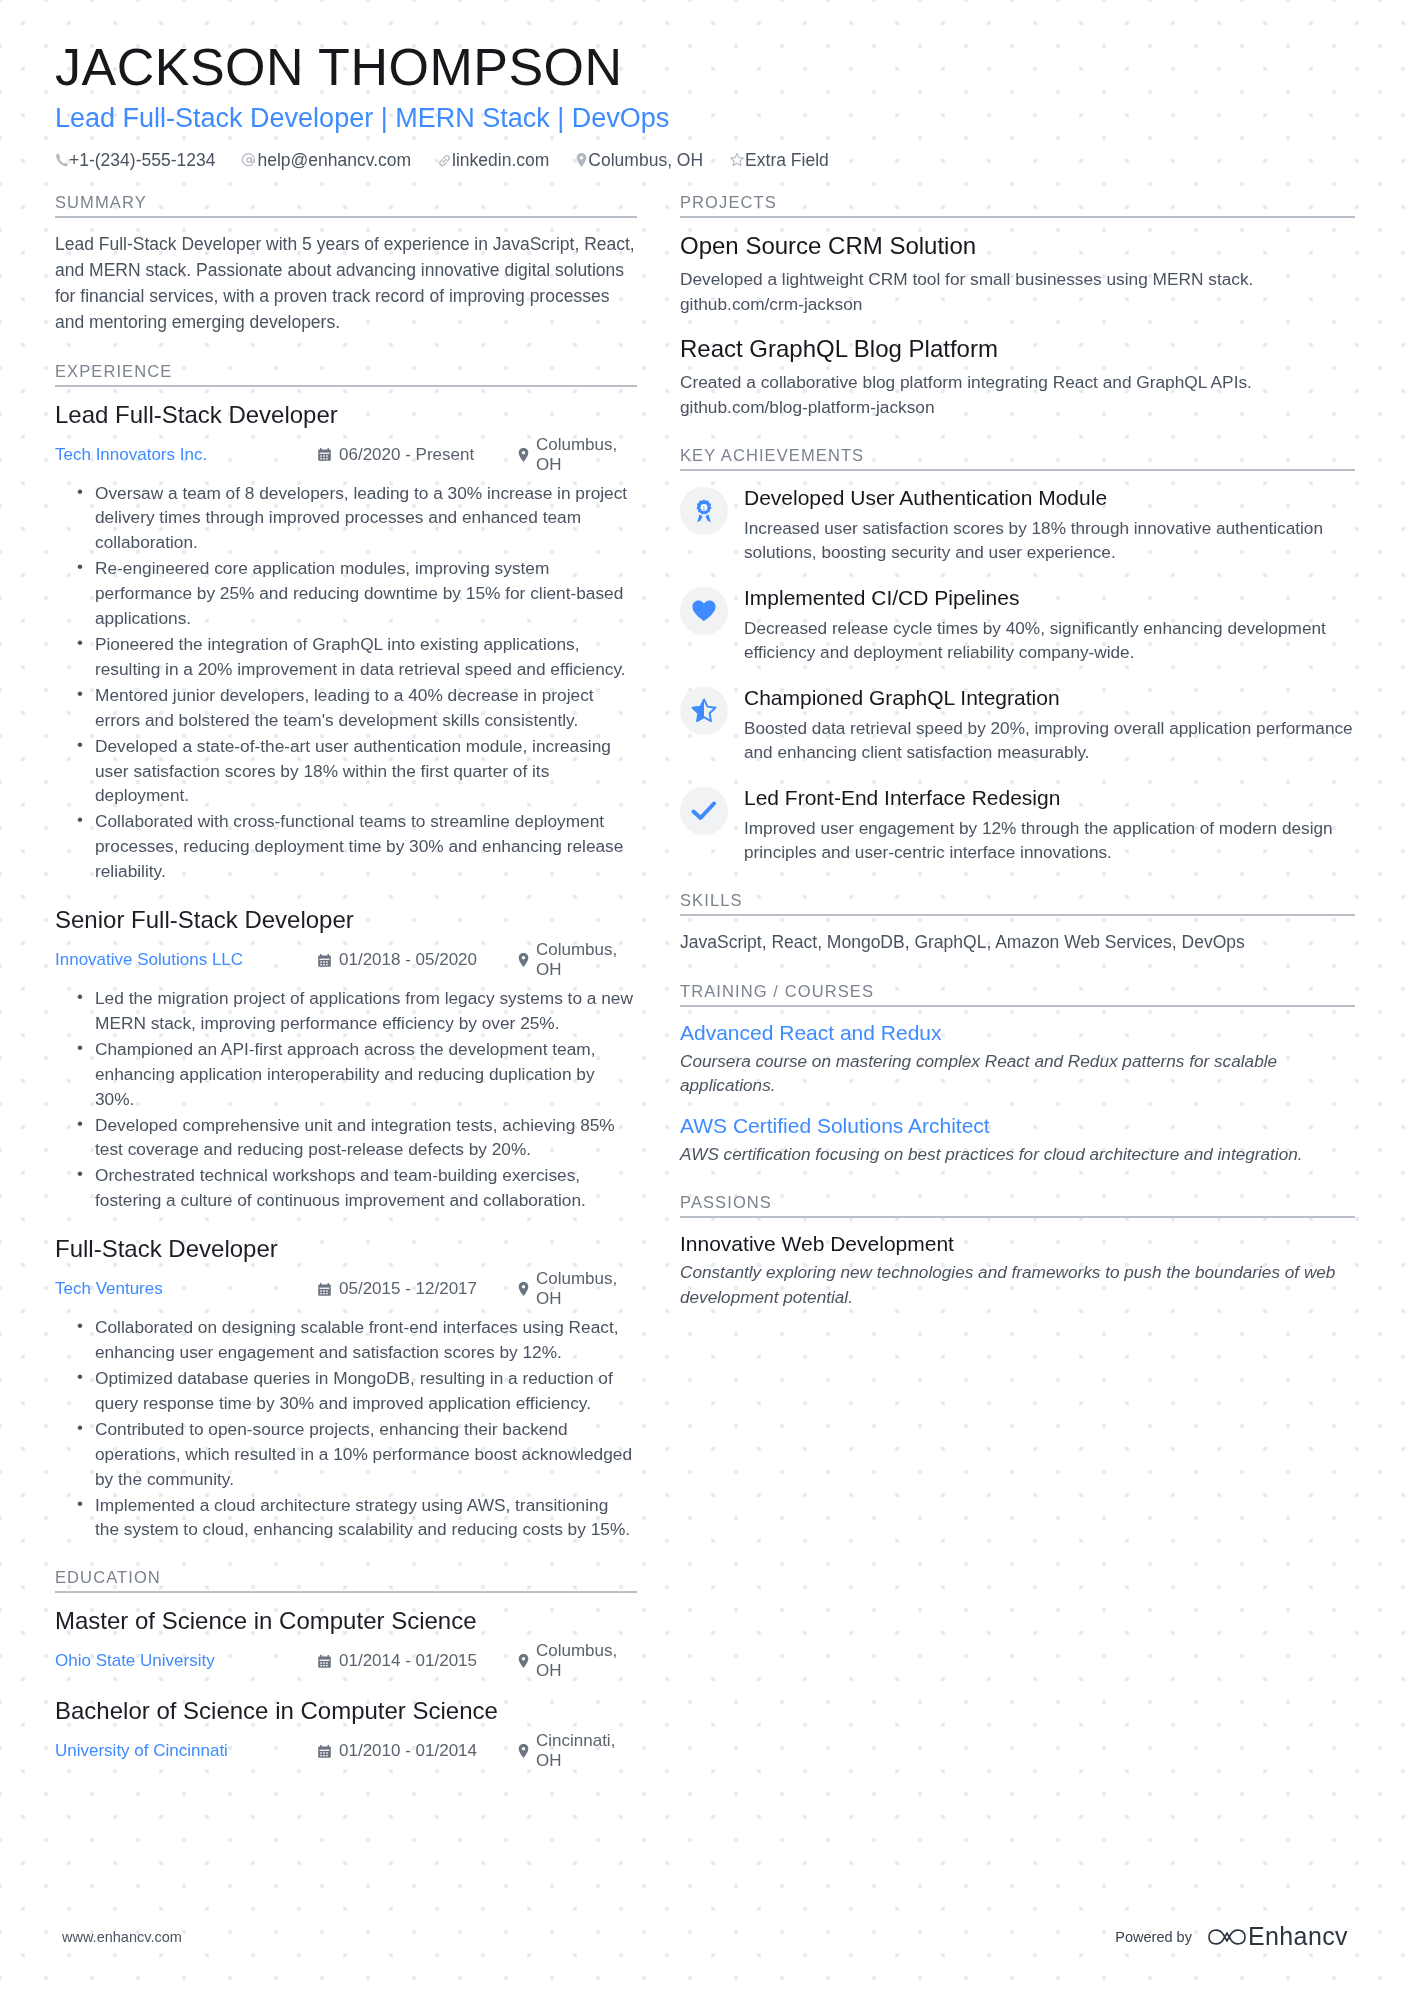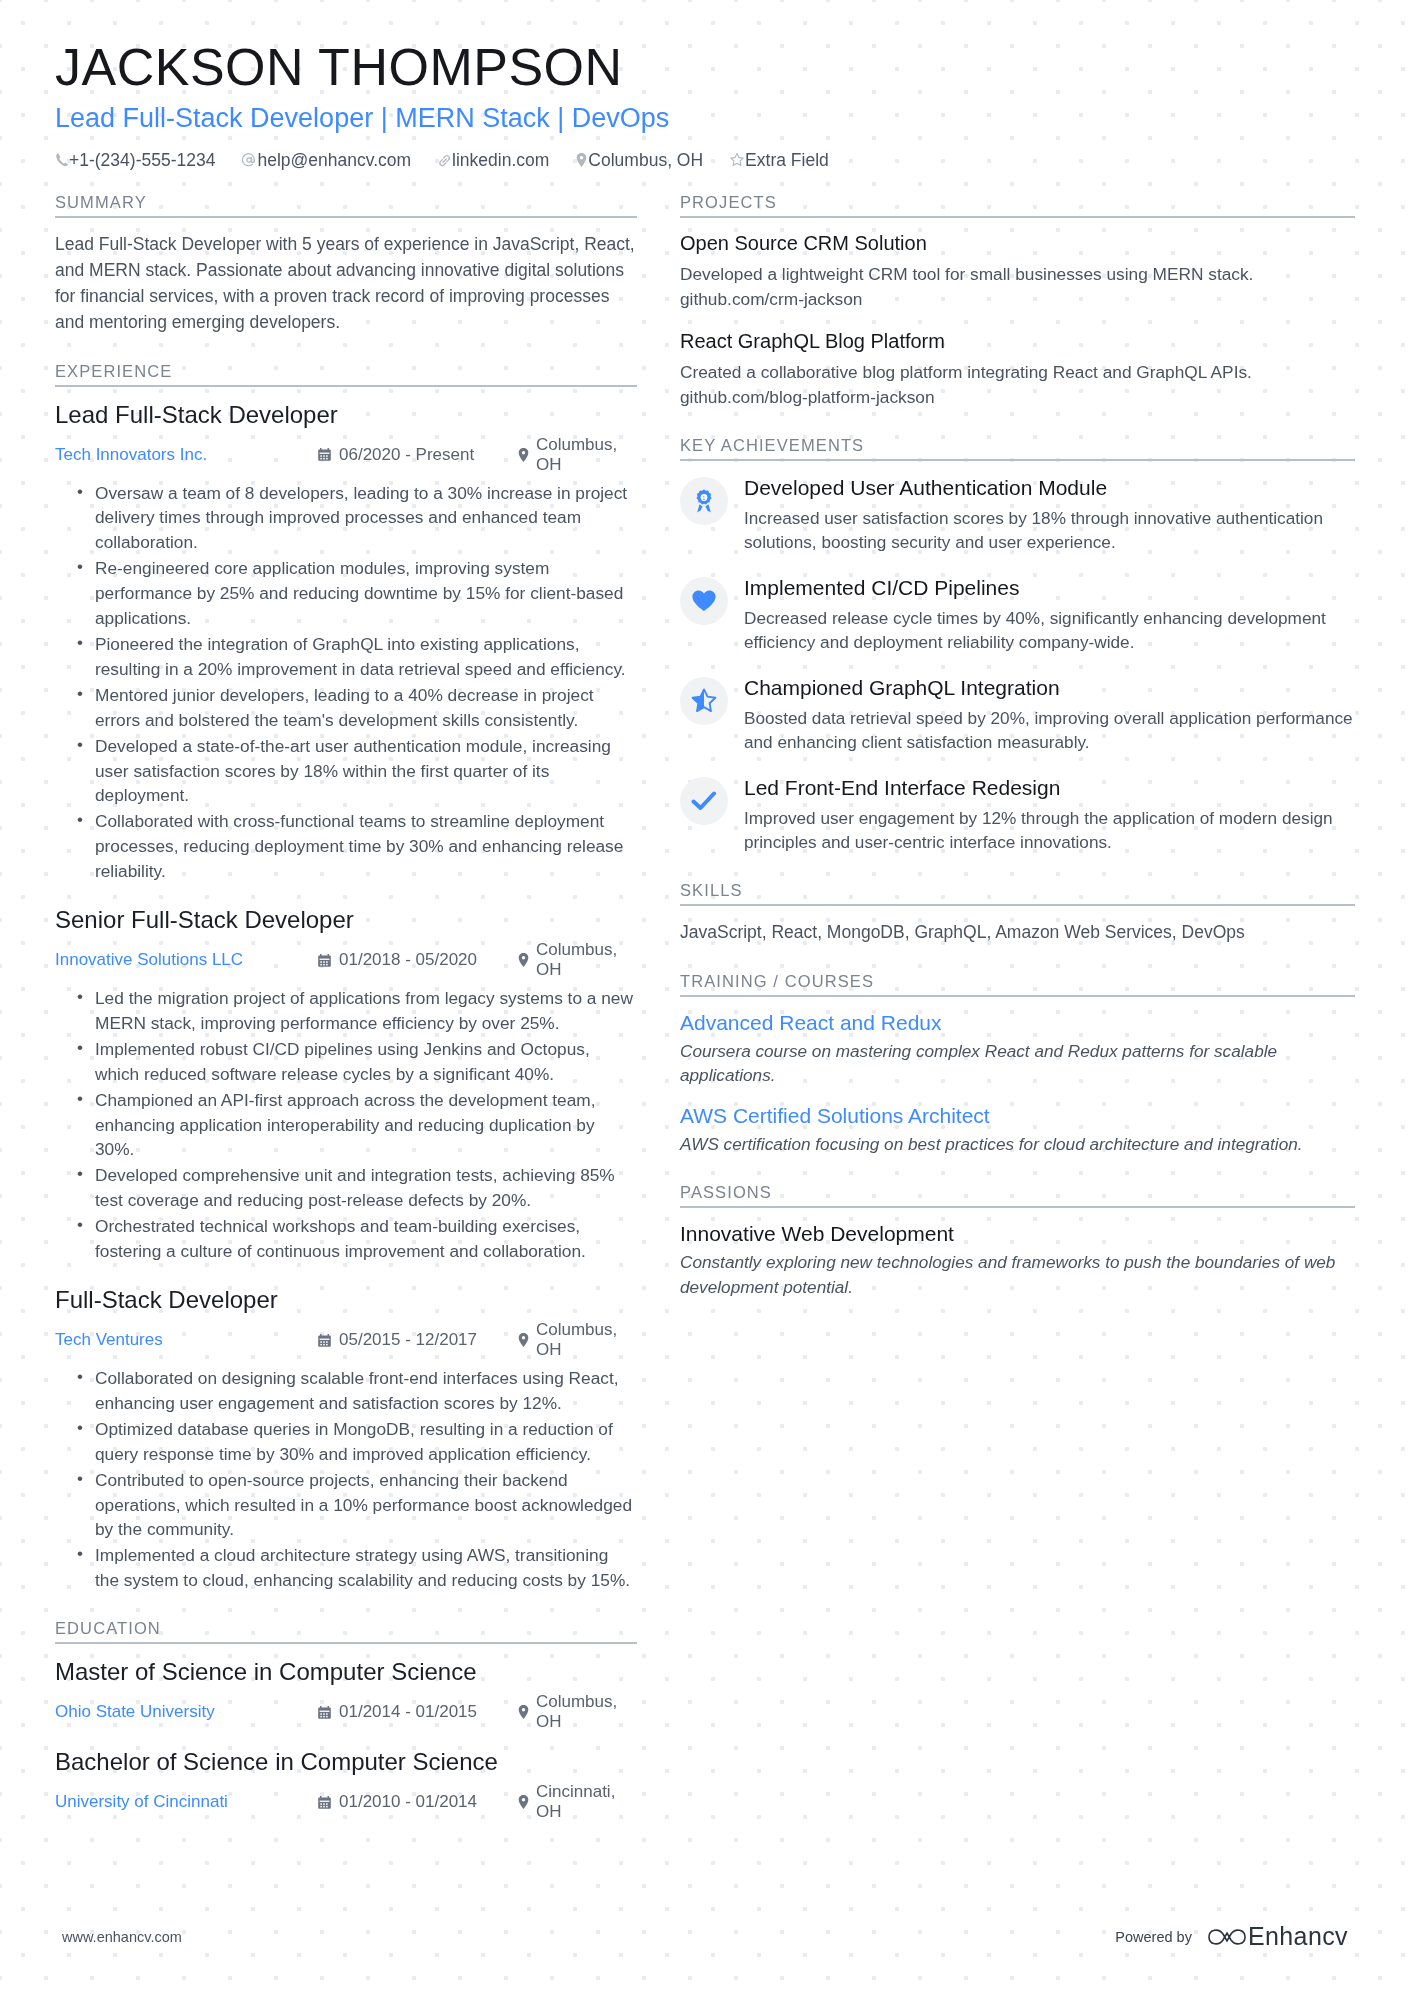--- a/index.html
+++ b/index.html
@@ -71,21 +71,21 @@
     font-size:17.3px; line-height:1.44; color:#4a5360;
     margin-bottom:1px; position:relative; padding-left:18px;
   }
   ul.bul li::before {
     content:"\2022"; position:absolute; left:0; top:-1px;
     color:#4a5360; font-size:17px;
   }
   .exp-block { margin-bottom:22px; }
 
   
-  .proj-title { font-size:20px; color:#15181d; font-weight:400; margin:0 0 7px 0; }
+  .proj-title { font-size:24px; color:#15181d; font-weight:400; margin:0 0 7px 0; }
   .proj-desc { font-size:17.3px; line-height:1.44; color:#4a5360; margin:0 0 18px 0; }
 
   .ach { display:flex; gap:16px; margin-bottom:20px; align-items:flex-start; }
   .ach-ic {
     flex:0 0 auto; width:48px; height:48px; border-radius:50%;
     background:#f1f2f4; display:flex; align-items:center; justify-content:center;
     margin-top:2px;
   }
   .ach-body { flex:1 1 auto; }
   .ach-h { font-size:21px; color:#15181d; line-height:1.2; margin:0 0 6px 0; font-weight:400; }
@@ -245,21 +245,20 @@
                     <svg width="13" height="16" viewBox="0 0 13 16">
                       <path d="M6.5 1 C3.8 1 1.7 3.1 1.7 5.7 C1.7 9.2 6.5 15 6.5 15 S11.3 9.2 11.3 5.7 C11.3 3.1 9.2 1 6.5 1 Z" fill="#6b7480"></path>
                       <circle cx="6.5" cy="5.7" r="1.7" fill="#fff"></circle>
                     </svg>
                   </span>
                   <span>Columbus, OH</span>
                 </span>
               </div>
               <ul class="bul">
                 <li>Led the migration project of applications from legacy systems to a new MERN stack, improving performance efficiency by over 25%.</li>
-                <li>Implemented robust CI/CD pipelines using Jenkins and Octopus, which reduced software release cycles by a significant 40%.</li>
                 <li>Championed an API-first approach across the development team, enhancing application interoperability and reducing duplication by 30%.</li>
                 <li>Developed comprehensive unit and integration tests, achieving 85% test coverage and reducing post-release defects by 20%.</li>
                 <li>Orchestrated technical workshops and team-building exercises, fostering a culture of continuous improvement and collaboration.</li>
               </ul>
             </div>
             <div class="exp-block">
               <div class="jobtitle">Full-Stack Developer</div>
               <div class="metarow">
                 <span class="company">Tech Ventures</span>
                 <span class="mdate">

